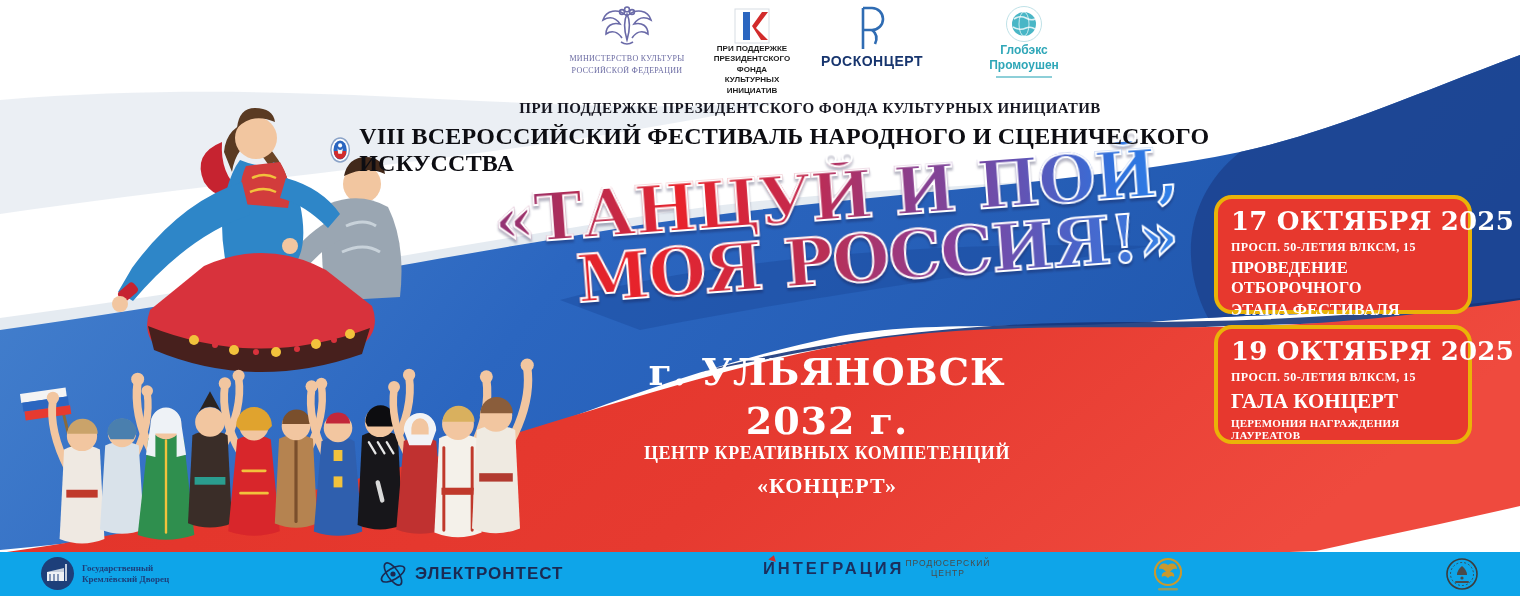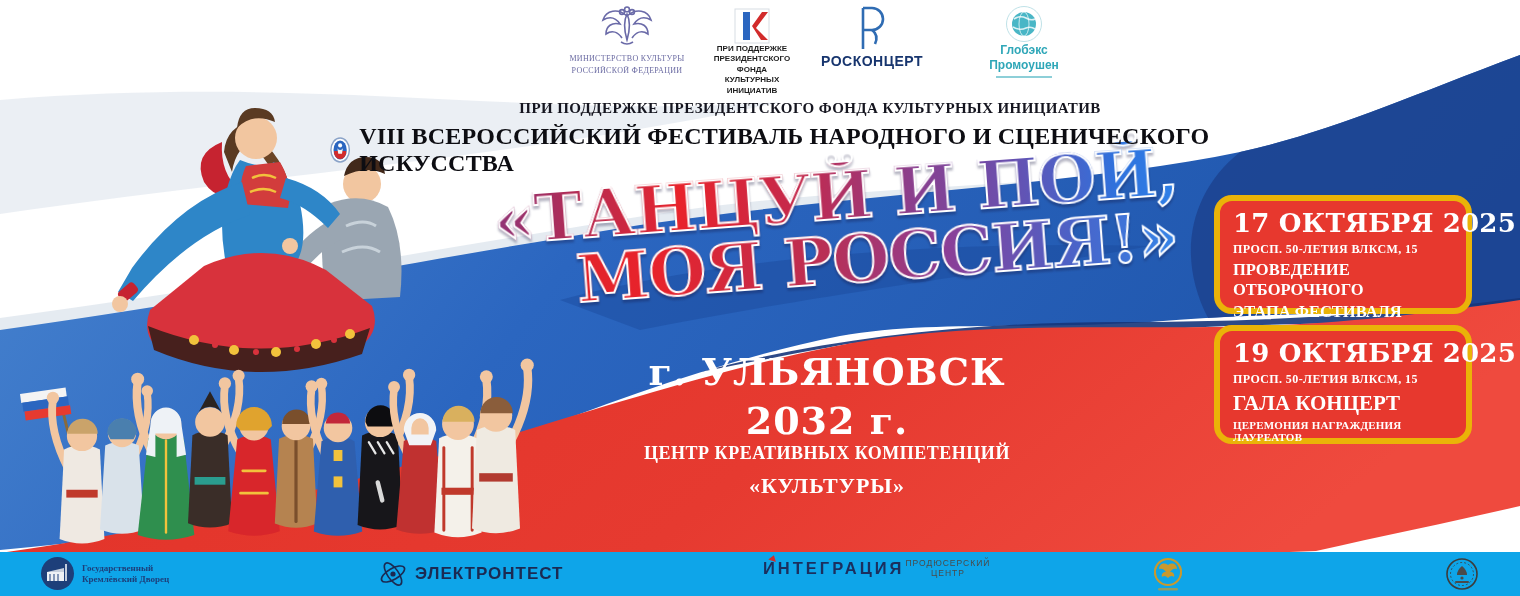--- a/index.html
+++ b/index.html
@@ -43,21 +43,21 @@
     padding-left:74px;margin-top:-2px;}
 
   .venue-block{position:absolute;left:612px;top:352px;width:430px;text-align:center;color:#fff;z-index:4;}
   .venue-city{font-family:"DejaVu Serif",serif;font-weight:bold;font-size:38px;letter-spacing:1px;line-height:1.05;}
   .venue-year{font-family:"DejaVu Serif",serif;font-weight:bold;font-size:38px;letter-spacing:1px;margin-top:6px;}
   .venue-center{font-weight:bold;font-size:18px;letter-spacing:.5px;}
   .venue-center-name{font-weight:bold;font-size:22px;letter-spacing:1px;margin-top:9px;}
 
   
   .event-box{position:absolute;left:1214px;width:258px;height:119px;background:#e7382e;
-    border:6px solid #eab308;border-radius:18px;padding:9px 13px 8px;color:#fff;z-index:5;}
+    border:4px solid #eab308;border-radius:18px;padding:9px 13px 8px;color:#fff;z-index:5;}
   .event-box--a{top:195px;}
   .event-box--b{top:325px;}
   .e-date{font-family:"DejaVu Serif",serif;font-weight:bold;font-size:26px;line-height:1.05;letter-spacing:.2px;white-space:nowrap;}
   .e-addr{font-weight:bold;font-size:12px;letter-spacing:.4px;margin-top:5px;}
   .e-line{font-weight:bold;font-size:16.5px;line-height:1.18;margin-top:3px;}
   .event-box--b .e-line1{font-size:21px;margin-top:4px;}
   .e-sub{font-weight:bold;font-size:11px;letter-spacing:.2px;margin-top:1px;}
 
   
   .footer{position:absolute;left:0;top:552px;width:1520px;height:44px;background:#0ea5e9;z-index:7;}
@@ -336,21 +336,21 @@
 
   <div class="title-block">
     <div class="title-line title-line1">«ТАНЦУЙ И ПОЙ,</div>
     <div class="title-line title-line2">МОЯ РОССИЯ!»</div>
   </div>
 
   <div class="venue-block">
     <div class="venue-city">г. УЛЬЯНОВСК</div>
     <div class="venue-year">2032 г.</div>
     <div class="venue-center">ЦЕНТР КРЕАТИВНЫХ КОМПЕТЕНЦИЙ</div>
-    <div class="venue-center-name">«КУЛЬТУРЫ»</div>
+    <div class="venue-center-name">«КОНЦЕРТ»</div>
   </div>
 
   <div class="event-box event-box--a">
     <div class="e-date">17 ОКТЯБРЯ 2025</div>
     <div class="e-addr">ПРОСП. 50-ЛЕТИЯ ВЛКСМ, 15</div>
     <div class="e-line e-line1">ПРОВЕДЕНИЕ ОТБОРОЧНОГО</div>
     <div class="e-line">ЭТАПА ФЕСТИВАЛЯ</div>
     <div class="e-sub"></div>
   </div>
 

